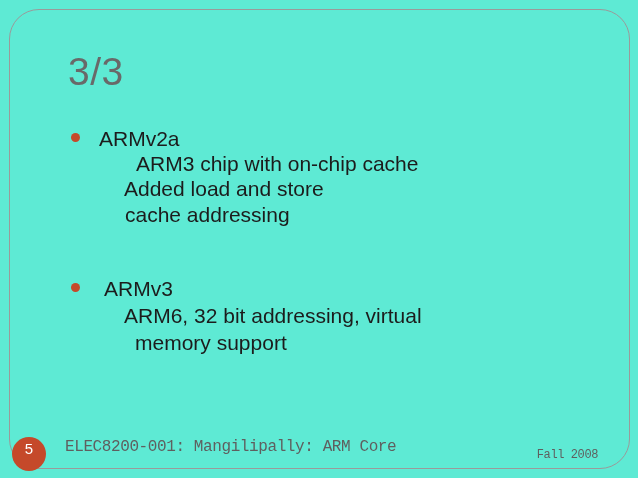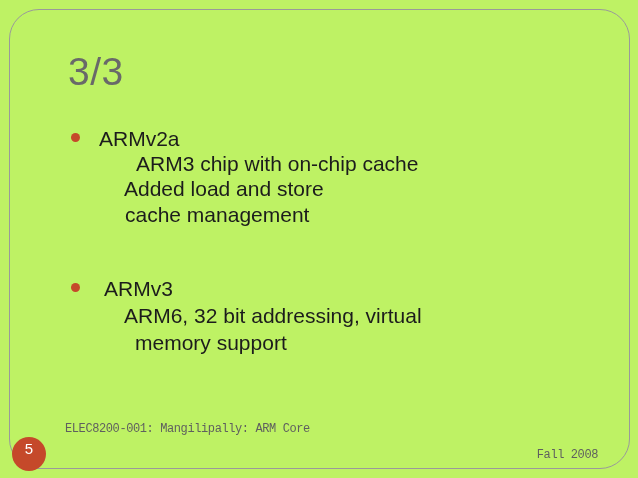--- a/index.html
+++ b/index.html
@@ -4,21 +4,21 @@
 <style>
   html, body {
     margin: 0;
     padding: 0;
     background: #ffffff;
   }
   .slide {
     position: relative;
     width: 638px;
     height: 478px;
-    background: #bef264;
+    background: #5eead4;
     overflow: hidden;
     font-family: "Liberation Sans", sans-serif;
   }
   .frame {
     position: absolute;
     left: 9px;
     top: 9px;
     width: 621px;
     height: 460px;
     box-sizing: border-box;
@@ -57,23 +57,23 @@
   .b1-l3 { left: 124px; top: 176px; }
   .b1-l4 { left: 125px; top: 202px; }
   .b2-l1 { left: 96px;  top: 276px; margin-left: 8px; }
   .b2-l2 { left: 124px; top: 303px; }
   .b2-l3 { left: 135px; top: 330px; }
   .dot-1 { left: 71px; top: 133px; }
   .dot-2 { left: 71px; top: 283px; }
   .footer-left {
     position: absolute;
     left: 65px;
-    top: 422px;
+    top: 438px;
     font-family: "Liberation Mono", monospace;
-    font-size: 12px;
+    font-size: 16px;
     letter-spacing: -0.4px;
     color: #5f5f5f;
     white-space: nowrap;
   }
   .footer-right {
     position: absolute;
     right: 40px;
     top: 448px;
     font-family: Liberation Mono, monospace;
     font-size: 12px;
@@ -108,21 +108,21 @@
 <div class="slide">
 
   <div class="frame"></div>
 
   <h1 class="title">3/3</h1>
 
   <span class="bullet-dot dot-1"></span>
   <div class="body-line b1-l1">ARMv2a</div>
   <div class="body-line b1-l2">ARM3 chip with on-chip cache</div>
   <div class="body-line b1-l3">Added load and store</div>
-  <div class="body-line b1-l4">cache management</div>
+  <div class="body-line b1-l4">cache addressing</div>
 
   <span class="bullet-dot dot-2"></span>
   <div class="body-line b2-l1">ARMv3</div>
   <div class="body-line b2-l2">ARM6, 32 bit addressing, virtual</div>
   <div class="body-line b2-l3">memory support</div>
 
   <div class="page-circle">
     <span>5</span>
   </div>
   <div class="footer-left">ELEC8200-001: Mangilipally: ARM Core</div>

